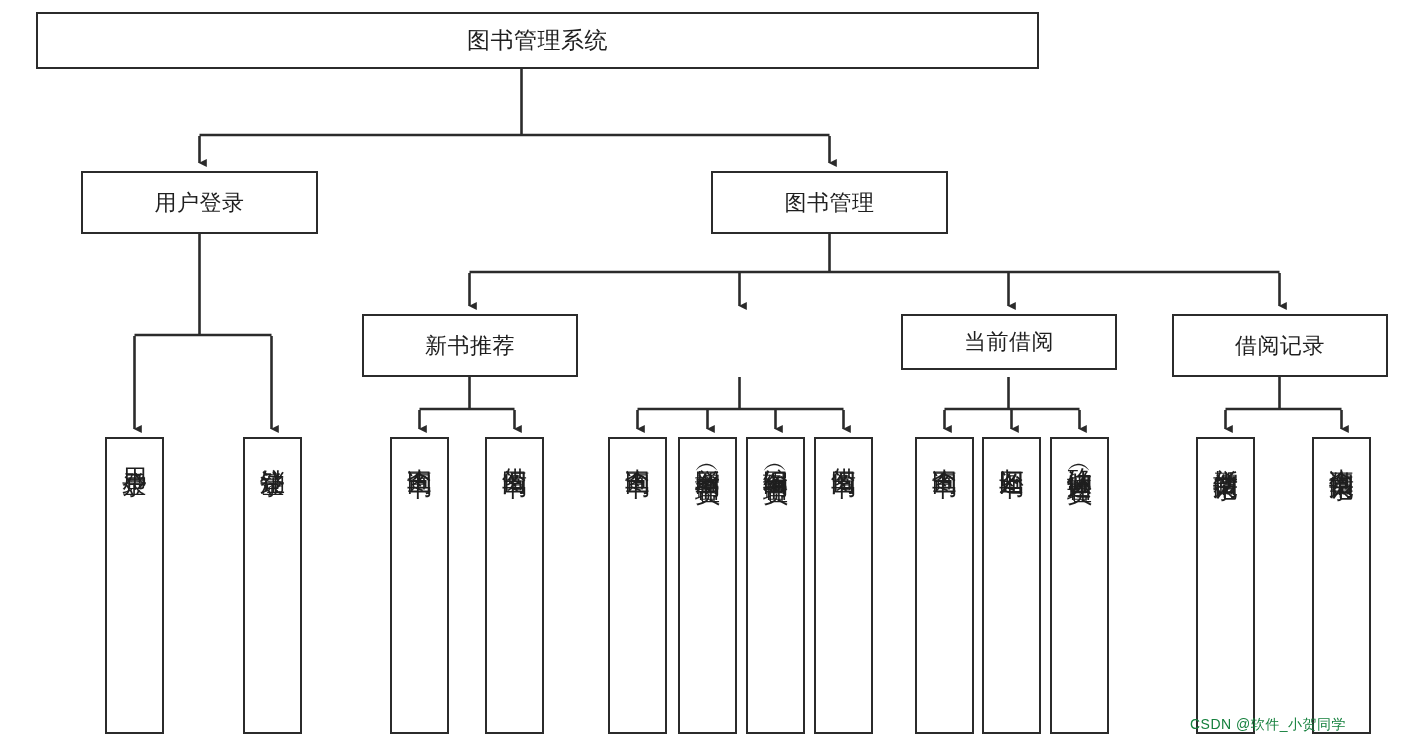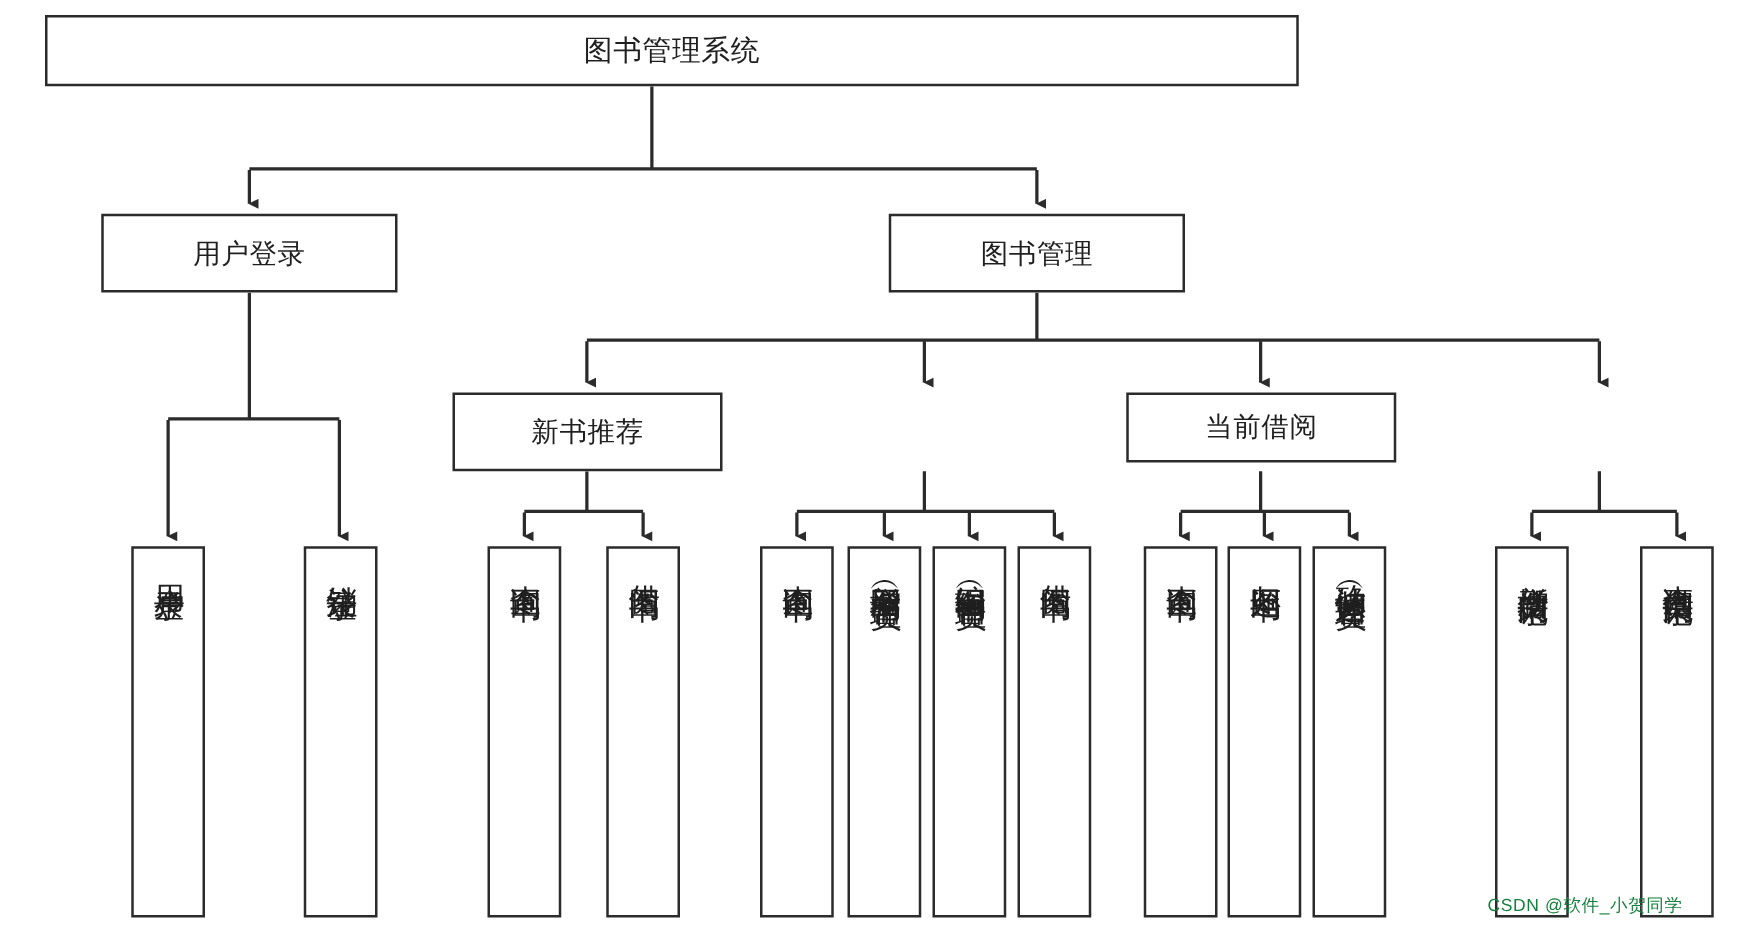--- a/index.html
+++ b/index.html
@@ -137,20 +137,23 @@
   <div class="node h-node" style="left:711px; top:171px; width:237px; height:63px;">
     <span class="lbl">图书管理</span>
   </div>
 
   <div class="node h-node" style="left:362px; top:314px; width:216px; height:63px;">
     <span class="lbl">新书推荐</span>
   </div>
   <div class="node h-node" style="left:901px; top:314px; width:216px; height:56px;">
     <span class="lbl">当前借阅</span>
   </div>
+  <div class="node h-node" style="left:1172px; top:314px; width:216px; height:63px;">
+    <span class="lbl">借阅记录</span>
+  </div>
 
   <div class="node v-node" style="left:105px; top:437px; width:59px; height:297px;">
     <span class="lbl">用户登录</span>
   </div>
   <div class="node v-node" style="left:243px; top:437px; width:59px; height:297px;">
     <span class="lbl">注销登录</span>
   </div>
 
   <div class="node v-node" style="left:390px; top:437px; width:59px; height:297px;">
     <span class="lbl">查询图书</span>

